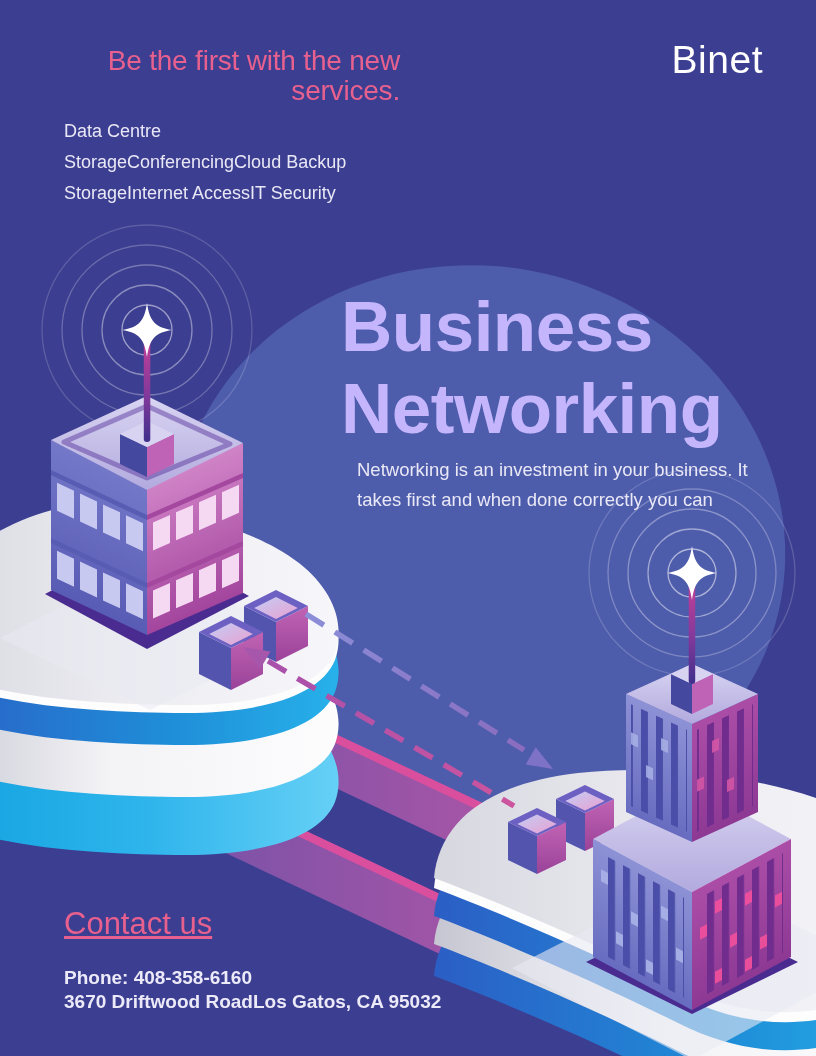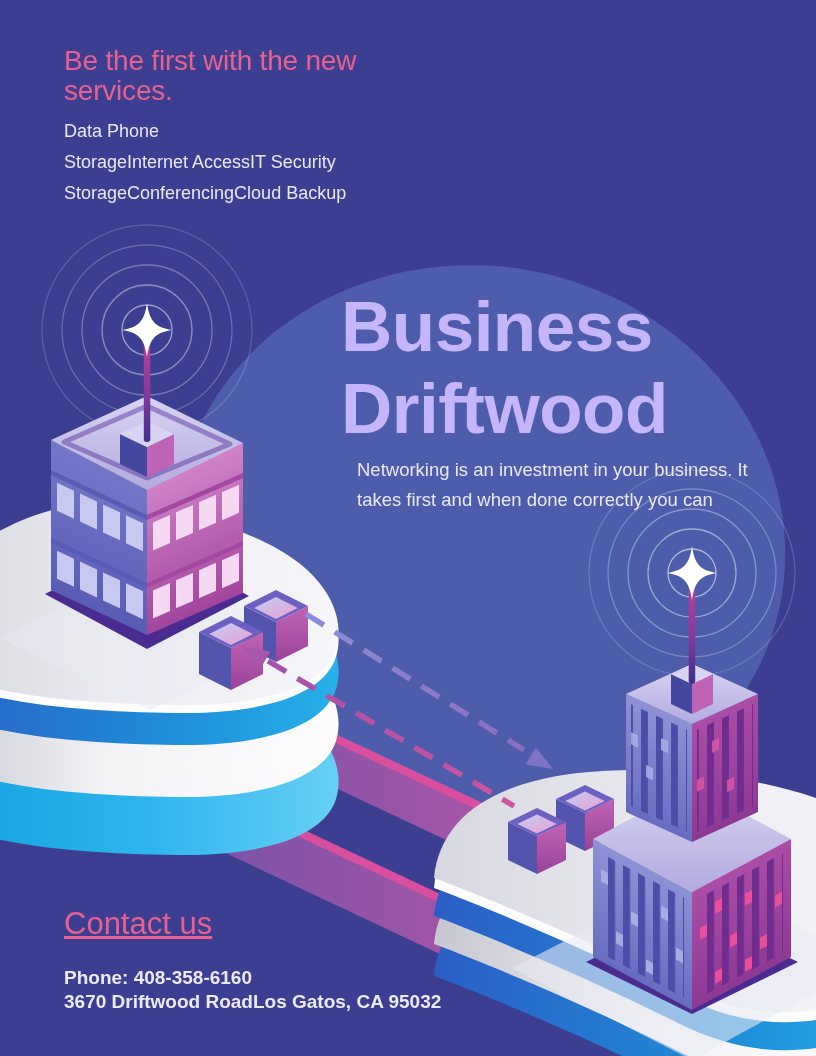--- a/index.html
+++ b/index.html
@@ -4,22 +4,22 @@
 <style>
   html,body{margin:0;padding:0;background:#222;}
   .page{
     position:relative;width:816px;height:1056px;overflow:hidden;
     font-family:"Liberation Sans","DejaVu Sans",sans-serif;
     background:#3c3e91;
   }
   .art{position:absolute;inset:0;display:block;}
   .txt{position:absolute;}
   .tagline{
-    left:64px;top:46px;width:320px;
-    font-size:28px;line-height:30px;color:#e8618e;letter-spacing:-0.2px;
+    left:80px;top:46px;width:320px;
+    font-size:28px;line-height:30px;color:#e8618e;letter-spacing:-0.2px;text-align:right;
   }
   .services{left:64px;top:116px;color:#e9e8f6;font-size:18px;line-height:31px;}
   .brand{right:53px;top:38px;font-size:39px;color:#ffffff;letter-spacing:0.5px;}
   .hero-title{
     left:341px;top:286px;margin:0;color:#c4b5fd;font-weight:bold;
     font-size:71px;line-height:82px;letter-spacing:-0.5px;
   }
   .hero-title span{display:block;}
   .lead{left:357px;top:455px;width:440px;color:#e9e8f6;font-size:18.5px;line-height:30px;}
   .contact-heading{left:64px;top:906px;font-size:31px;color:#e8618e;text-decoration:underline;}
@@ -288,29 +288,30 @@
       <line x1="306" y1="614" x2="524" y2="750" stroke="url(#gradDash1)" stroke-dasharray="21 13"></line>
       <polygon points="553,769 525.6,764.5 535.7,747.2" fill="#7e72c6" stroke="none"></polygon>
       <line x1="268" y1="661" x2="514" y2="806" stroke="url(#gradDash2)" stroke-dasharray="21 13"></line>
       <polygon points="243,647 260.3,668.8 270.5,651.6" fill="#a757ab" stroke="none"></polygon>
     </g>
   </svg>
 
   <div class="txt tagline">Be the first with the new services.</div>
 
   <div class="txt services">
-    <div>Data Phone</div>
+    <div>Data Centre</div>
+    <div>StorageConferencingCloud Backup</div>
     <div>StorageInternet AccessIT Security</div>
-    <div>StorageConferencingCloud Backup</div>
   </div>
 
+  <div class="txt brand">Binet</div>
 
   <h1 class="txt hero-title">
     <span>Business</span>
-    <span>Driftwood</span>
+    <span>Networking</span>
   </h1>
 
   <div class="txt lead">
     <div>Networking is an investment in your business. It</div>
     <div>takes first and when done correctly you can</div>
   </div>
 
   <div class="txt contact-heading">Contact us</div>
   <div class="txt contact-lines">
     <div>Phone: 408-358-6160</div>

